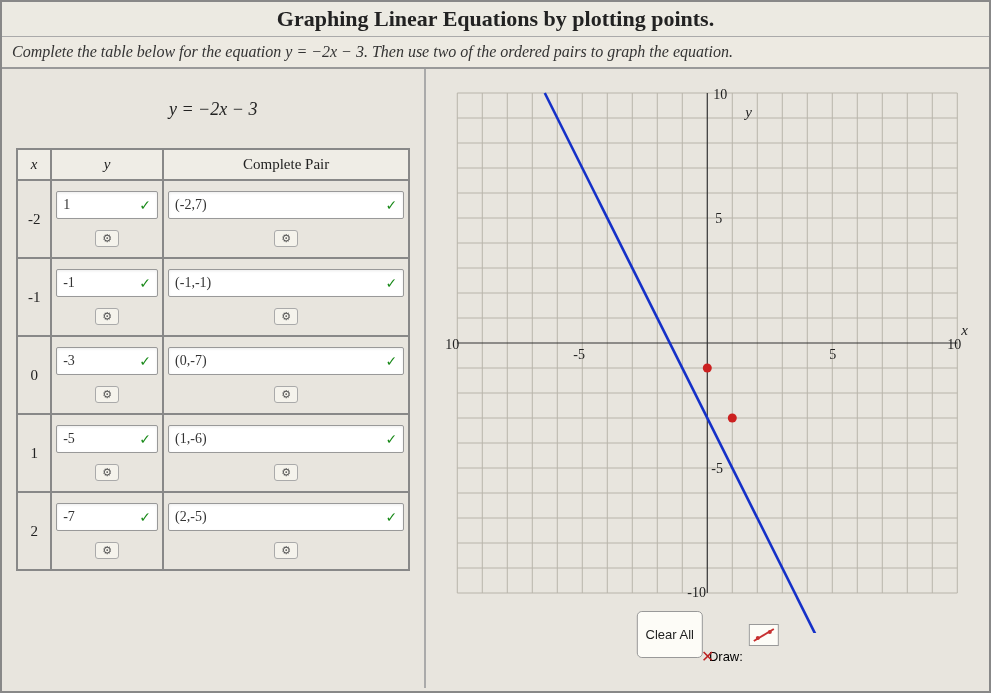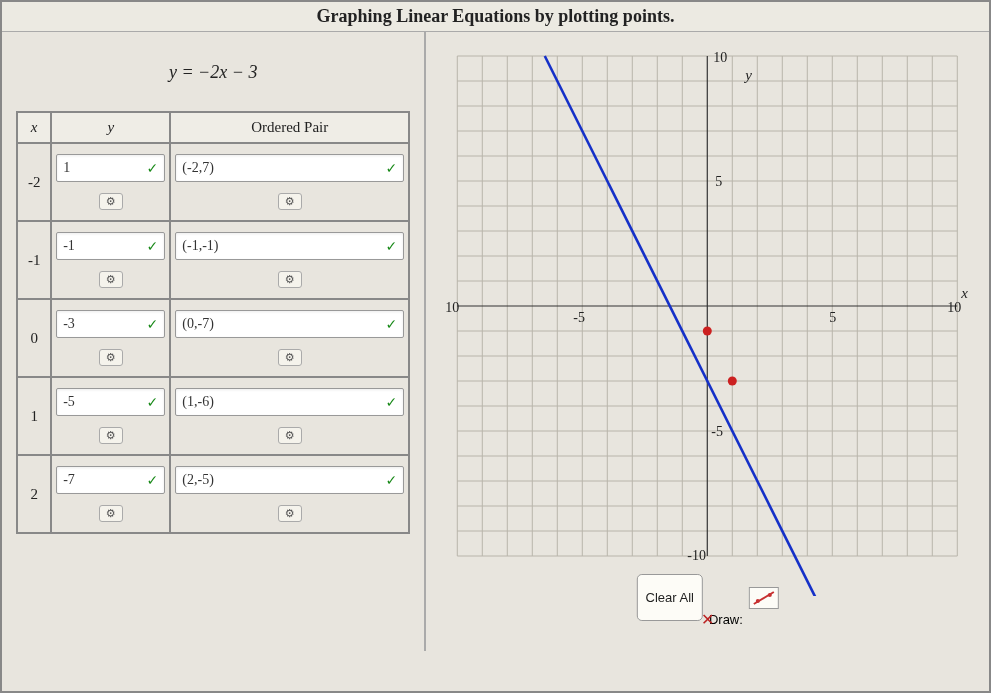--- a/index.html
+++ b/index.html
@@ -14,21 +14,21 @@
   .page {
     width: 991px;
     height: 693px;
     background: #e8e5de;
     border: 2px solid #888;
   }
   .title-bar {
     text-align: center;
     padding: 4px 0;
     font-weight: bold;
-    font-size: 18px;
+    font-size: 22px;
     color: #222;
     background: #eceae2;
     border-bottom: 1px solid #aaa;
   }
   .instructions {
     padding: 6px 10px;
     font-style: italic;
     font-size: 16px;
     color: #333;
     border-bottom: 2px solid #999;
@@ -160,32 +160,35 @@
     font-size: 16px;
   }
 </style>
 </head>
 <body>
 
 <div class="page">
 
   <div class="title-bar">Graphing Linear Equations by plotting points.</div>
 
+  <div class="instructions">
+    <span>Complete the table below for the equation </span><span class="eq">y = −2x − 3</span><span>. Then use two of the ordered pairs to graph the equation.</span>
+  </div>
 
   <div class="main">
 
     <div class="left-col">
       <div class="equation-display">y = −2x − 3</div>
 
       <table class="worksheet">
         <tbody>
             <tr>
           <th>x</th>
           <th>y</th>
-          <th class="op">Ordered Pair</th>
+          <th class="op">Complete Pair</th>
         </tr>
 
         <tr>
           <td class="x-cell">-2</td>
           <td class="ans-cell">
             <div class="ans-box">
               <span class="ans-val">1</span>
               <span class="check">✓</span>
             </div>
             <span class="hint-btn">⚙</span>

